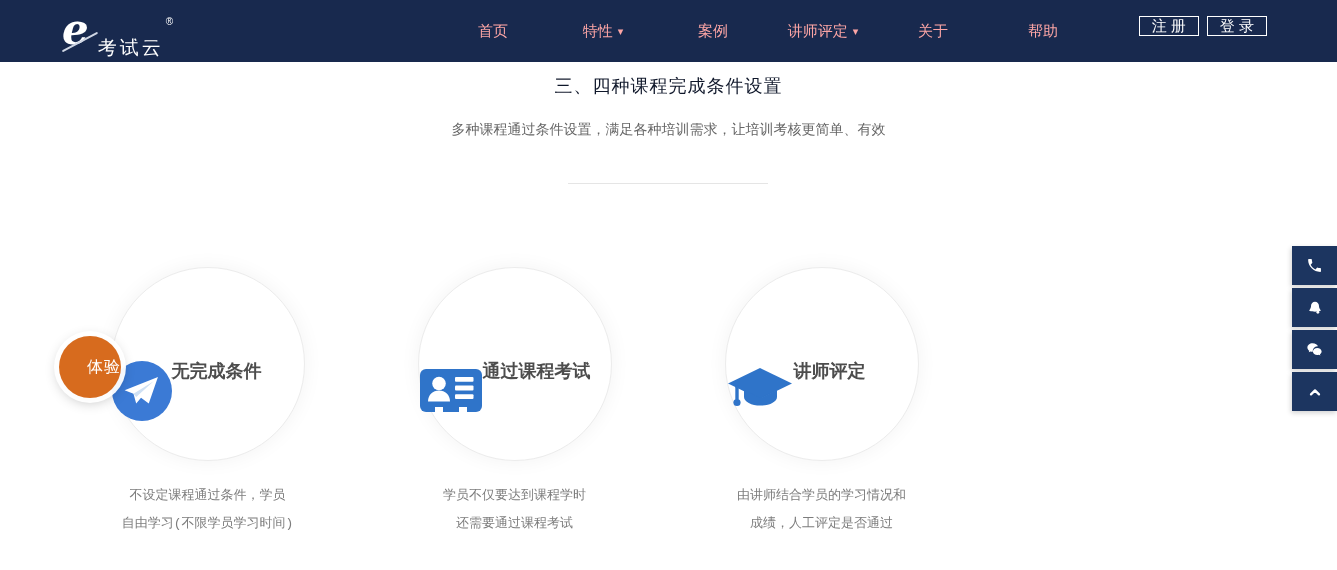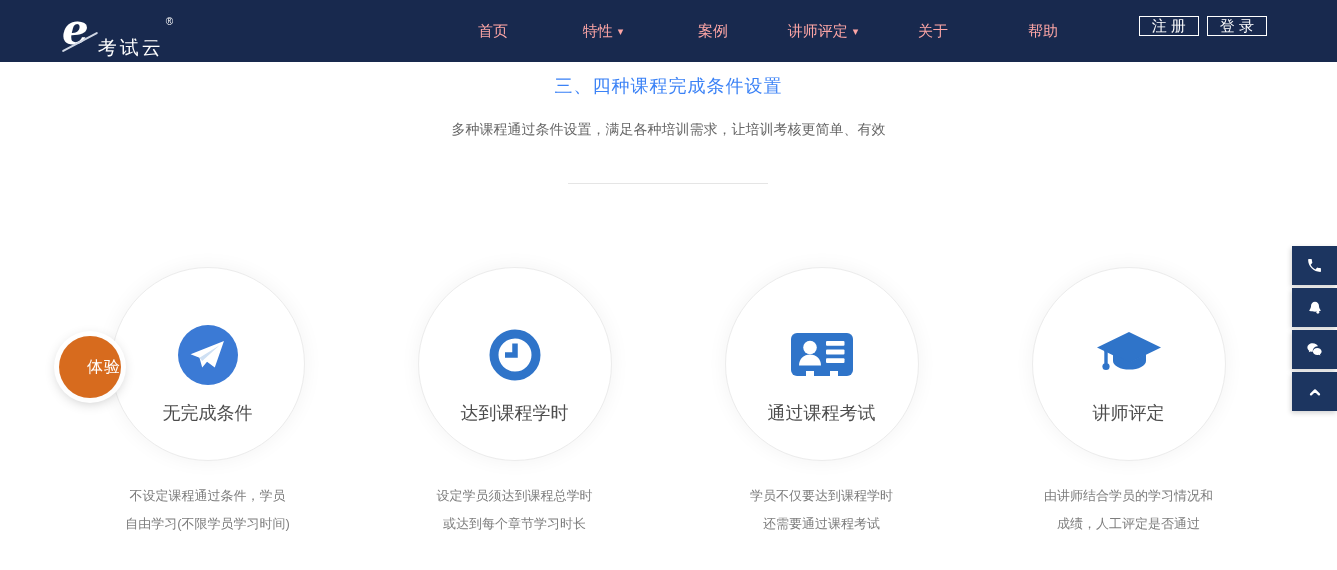--- a/index.html
+++ b/index.html
@@ -23,37 +23,37 @@
     justify-content:center; color:#fca5a5; font-size:15px; cursor:pointer; }
   .caret { font-size:11px; margin-left:5px; line-height:1; }
 
   .auth { position:absolute; right:70px; top:16px; display:flex; gap:8px; }
   .auth-btn { background:transparent; border:1px solid #fff; color:#fff;
     font-size:15px; padding:0 12px; line-height:18px; cursor:pointer;
     font-family:"Liberation Sans", sans-serif; white-space:nowrap; }
 
   
   .sec-title { position:absolute; top:74px; left:0; width:1337px; text-align:center;
-    font-size:18px; font-weight:400; color:#3b82f6; letter-spacing:1px; }
+    font-size:18px; font-weight:400; color:#0f172a; letter-spacing:1px; }
   .sec-sub { position:absolute; top:121px; left:0; width:1337px; text-align:center;
     font-size:14px; color:#666; }
   .divider { position:absolute; top:183px; left:568px; width:200px; height:0;
     border-top:1px solid #e5e5e5; }
 
   
   .cards { position:absolute; top:267px; left:54px; width:1228px; display:flex; }
   .card { width:307px; display:flex; flex-direction:column; align-items:center; }
   .circle { width:194px; height:194px; border-radius:50%; background:#fff;
     border:1px solid #ececec; box-shadow:0 0 20px rgba(0,0,0,0.05);
-    display:flex; flex-direction:column; align-items:center; }
+    display:flex; flex-direction:row; align-items:center;font-weight:bold; }
   .icon-wrap { height:66px; margin-top:54px; display:flex; align-items:center;
     justify-content:center; }
   .card-title { margin-top:13px; font-size:18px; color:#4d4d4d; }
   .desc { margin-top:21px; text-align:center; font-size:13px; color:#7d7d7d;
-    line-height:28px; }
+    line-height:28px;font-family:Liberation Mono, monospace; }
 
   
   .trial-badge { position:absolute; left:59px; top:336px; width:62px; height:62px;
     border-radius:50%; background:#D76B1E; color:#fff; font-size:16px;
     display:flex; align-items:center; justify-content:flex-end; z-index:6; cursor:pointer;
     box-shadow:0 0 0 5px rgba(255,255,255,0.95), 0 3px 14px rgba(0,0,0,0.30);
     letter-spacing:1px; }
 
   
   .float-bar { position:absolute; right:0; top:246px; width:45px; display:flex;
@@ -118,35 +118,20 @@
         </svg>
       </div>
       <div class="card-title">无完成条件</div>
     </div>
     <div class="desc">
       <div>不设定课程通过条件，学员</div>
       <div>自由学习(不限学员学习时间)</div>
     </div>
   </div>
 
-  <div class="card">
-    <div class="circle">
-      <div class="icon-wrap">
-        <svg width="52" height="52" viewBox="0 0 52 52">
-          <circle cx="26" cy="26" r="21" fill="#fff" stroke="#2F74C9" stroke-width="9"></circle>
-          <path d="M26 14.5V26H16" fill="none" stroke="#2F74C9" stroke-width="5.5"></path>
-        </svg>
-      </div>
-      <div class="card-title">达到课程学时</div>
-    </div>
-    <div class="desc">
-      <div>设定学员须达到课程总学时</div>
-      <div>或达到每个章节学习时长</div>
-    </div>
-  </div>
 
   <div class="card">
     <div class="circle">
       <div class="icon-wrap">
         <svg width="64" height="48" viewBox="0 0 64 48">
           <rect x="1" y="2" width="62" height="43" rx="6" fill="#2F74C9"></rect>
           <rect x="16" y="40" width="8" height="8" fill="#fff"></rect>
           <rect x="40" y="40" width="8" height="8" fill="#fff"></rect>
           <circle cx="20" cy="16.5" r="6.8" fill="#fff"></circle>
           <path d="M9 34.5c0-6.8 4.9-11 11-11s11 4.2 11 11z" fill="#fff"></path>

